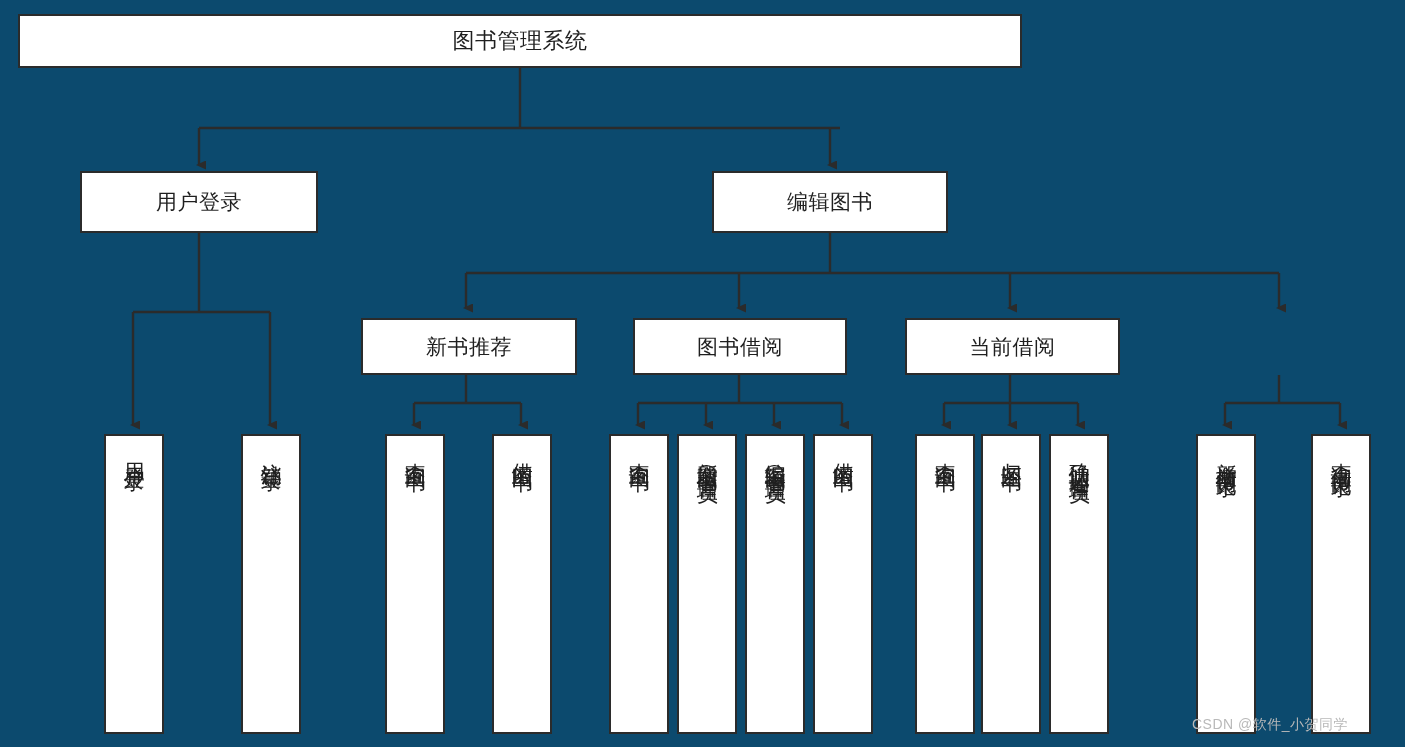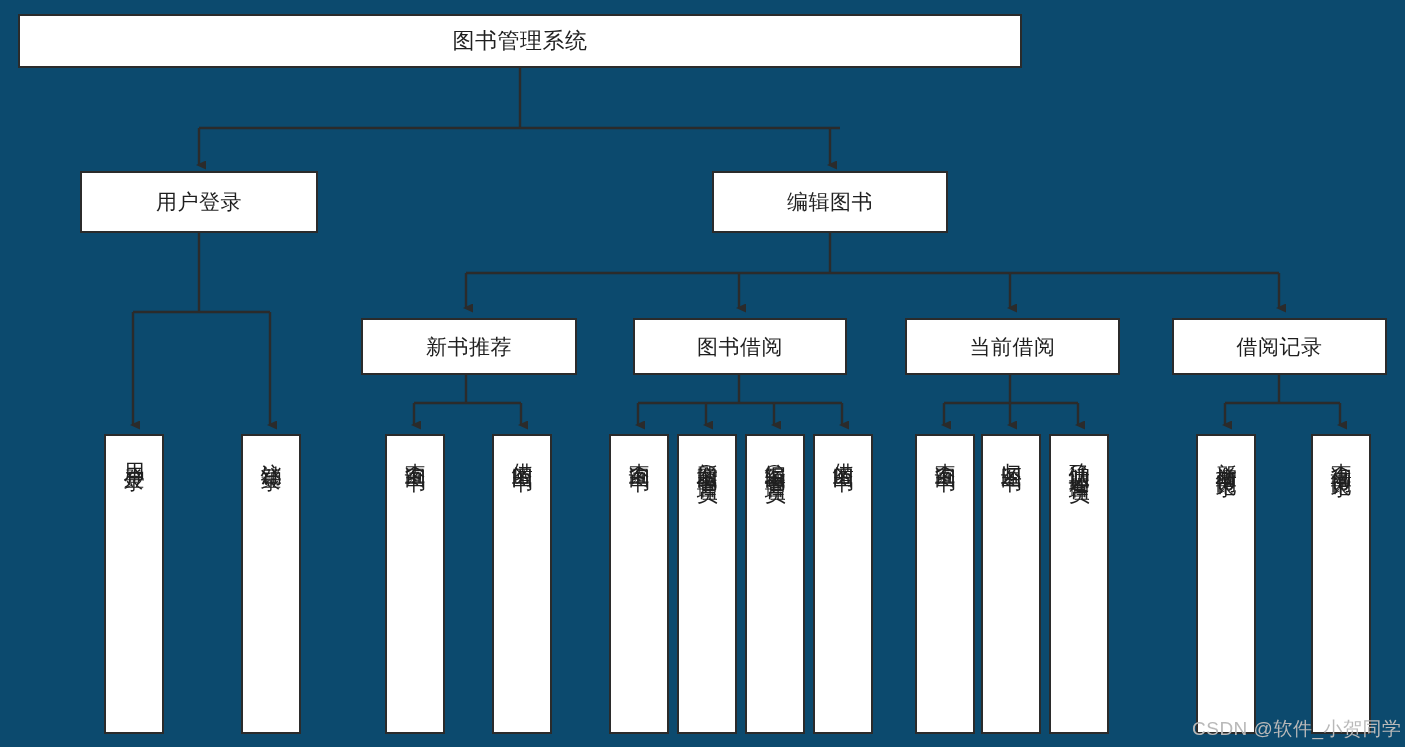--- a/index.html
+++ b/index.html
@@ -57,21 +57,21 @@
     writing-mode: vertical-rl;
     text-orientation: upright;
     font-size: 21px;
     line-height: 1.35;
     letter-spacing: 3px;
     white-space: nowrap;
     text-align: left;
   }
   .watermark {
     position: absolute;
-    font-size: 19px;
+    font-size: 14px;
     color: #b9b9b9;
     white-space: nowrap;
     z-index: 5;
     letter-spacing: 0.5px;
   }
 </style>
 </head>
 <body>
 
 <div id="canvas">
@@ -144,23 +144,20 @@
   </div>
 
   <div class="node" style="left:361px; top:318px; width:216px; height:57px;">
     <span class="lbl">新书推荐</span>
   </div>
 
   <div class="node" style="left:905px; top:318px; width:215px; height:57px;">
     <span class="lbl">当前借阅</span>
   </div>
 
-  <div class="node" style="left:1172px; top:318px; width:215px; height:57px;">
-    <span class="lbl">借阅记录</span>
-  </div>
 
   <div class="node vertical" style="left:104px; top:434px; width:60px; height:300px;">
     <span class="lbl">用户登录</span>
   </div>
   <div class="node vertical" style="left:241px; top:434px; width:60px; height:300px;">
     <span class="lbl">注销登录</span>
   </div>
 
   <div class="node vertical" style="left:385px; top:434px; width:60px; height:300px;">
     <span class="lbl">查询图书</span>

